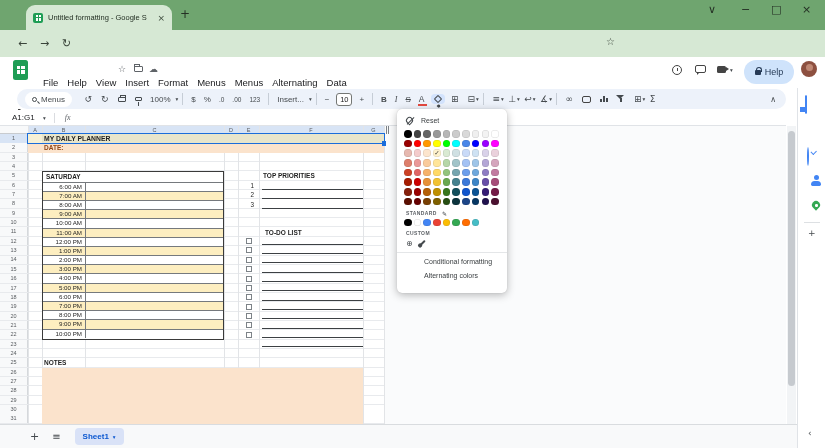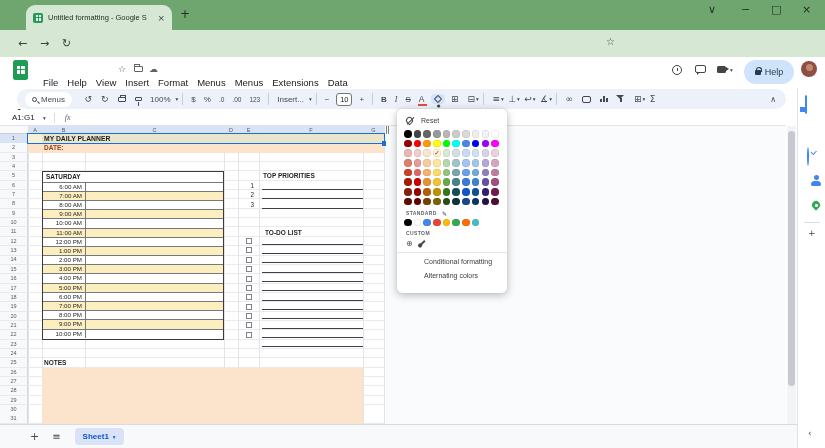--- a/index.html
+++ b/index.html
@@ -242,21 +242,21 @@
   <span class="ttlico g" style="left:149px;">☁</span>
   <div id="menubar">
 
   <span>File</span>
       <span>Help</span>
       <span>View</span>
       <span>Insert</span>
       <span>Format</span>
       <span>Menus</span>
       <span>Menus</span>
-      <span>Extensions</span>
+      <span>Alternating</span>
       <span>Data</span>
     </div>
   <span class="ico-clock"></span>
   <span class="ico-comment"></span>
   <span class="ico-cam"></span>
   <span class="g" style="position:absolute;left:730px;top:10px;font-size:5.5px;">▾</span>
   <div id="sharebtn">
     <span class="lock2"></span>
     <span class="s">Help</span>
   </div>

